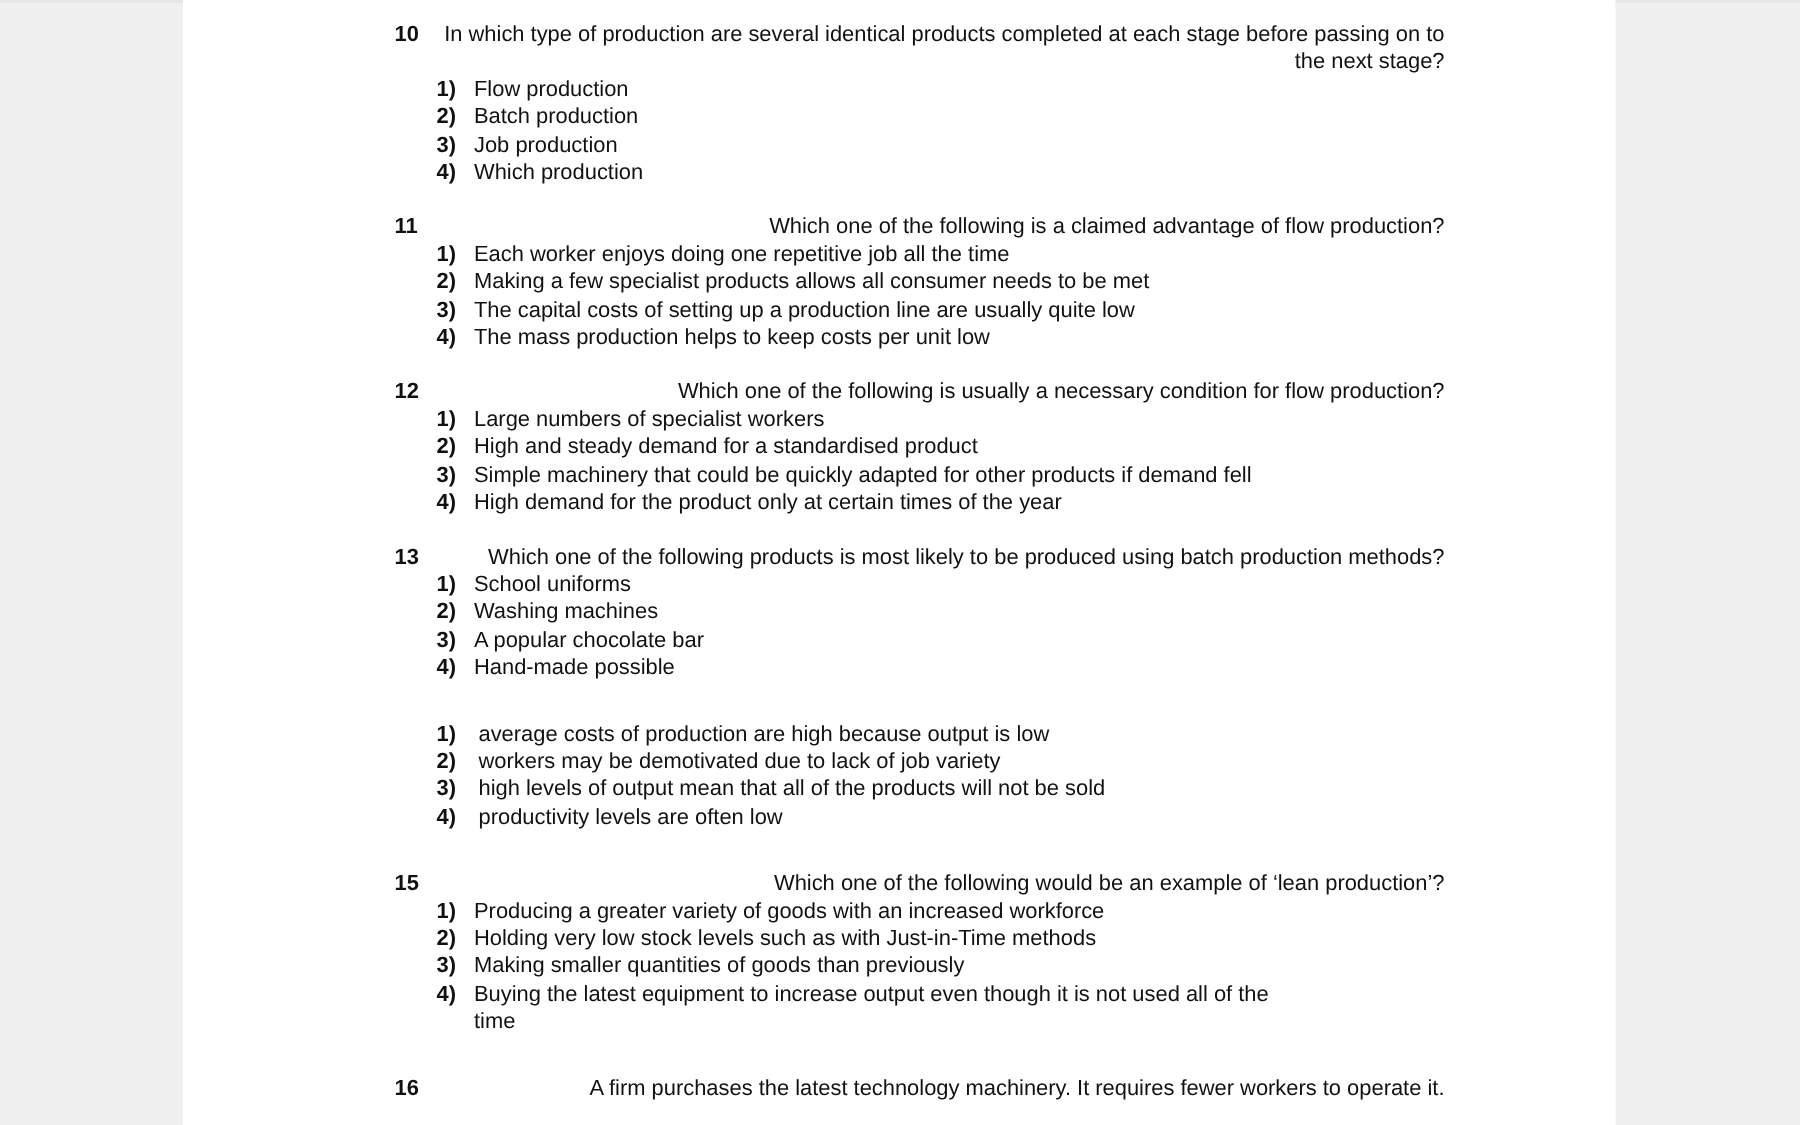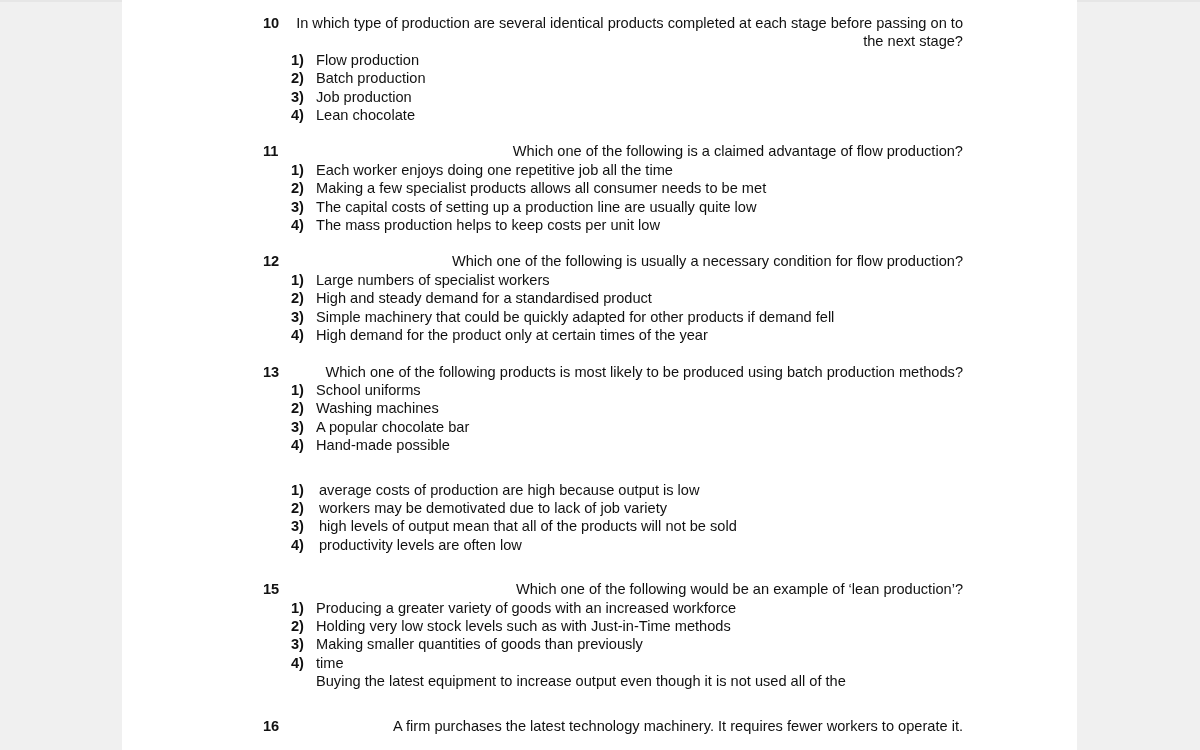--- a/index.html
+++ b/index.html
@@ -115,21 +115,21 @@
           <li class="option">
             <span class="opt-num">2)</span>
             <span class="opt-text">Batch production</span>
           </li>
           <li class="option">
             <span class="opt-num">3)</span>
             <span class="opt-text">Job production</span>
           </li>
           <li class="option">
             <span class="opt-num">4)</span>
-            <span class="opt-text">Lean chocolate</span>
+            <span class="opt-text">Which production</span>
           </li>
         </ul>
       </div>
 
       <div class="gap-lg"></div>
 
       <div class="question">
         <div class="q-head">
           <span class="q-num">11</span>
           <span class="q-text">Which one of the following is a claimed advantage of flow production?</span>
@@ -246,22 +246,22 @@
           <li class="option">
             <span class="opt-num">2)</span>
             <span class="opt-text">Holding very low stock levels such as with Just-in-Time methods</span>
           </li>
           <li class="option">
             <span class="opt-num">3)</span>
             <span class="opt-text">Making smaller quantities of goods than previously</span>
           </li>
           <li class="option">
             <span class="opt-num">4)</span>
+            <span class="opt-text">Buying the latest equipment to increase output even though it is not used all of the</span>
             <span class="opt-text">time</span>
-            <span class="opt-text">Buying the latest equipment to increase output even though it is not used all of the</span>
           </li>
         </ul>
       </div>
 
       <div class="gap-xl"></div>
 
       <div class="question">
         <div class="q-head">
           <span class="q-num">16</span>
           <span class="q-text">A firm purchases the latest technology machinery. It requires fewer workers to operate it.</span>

